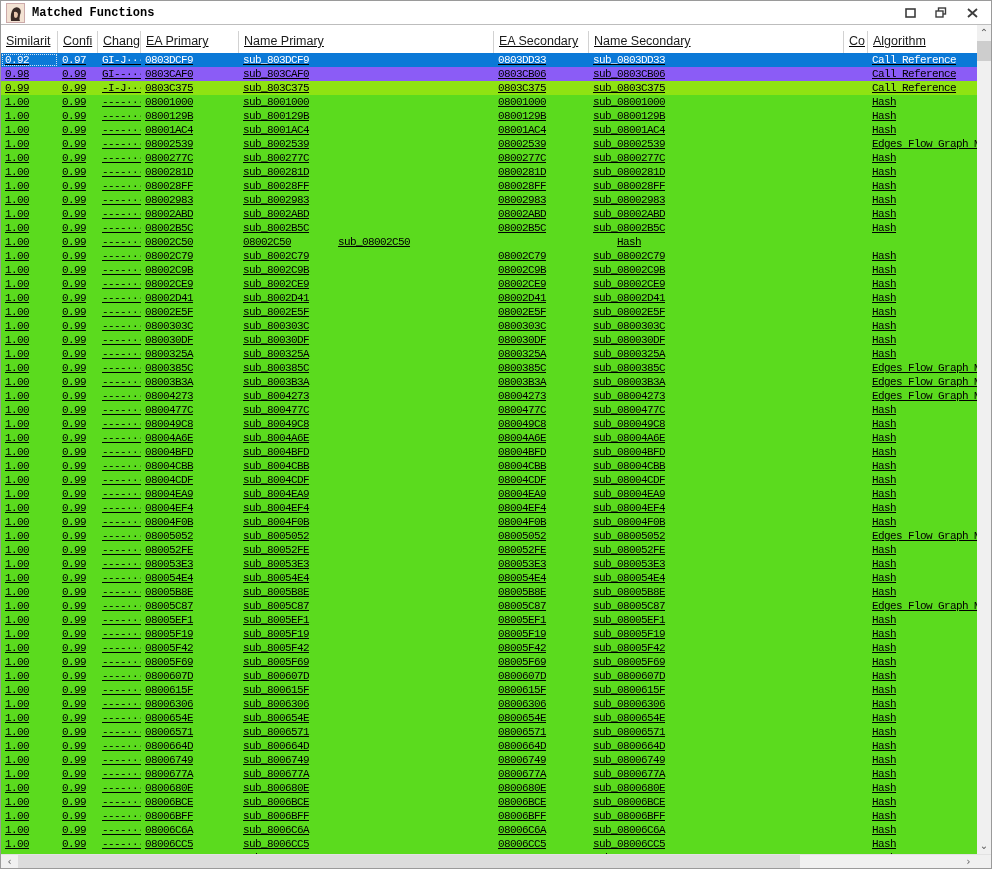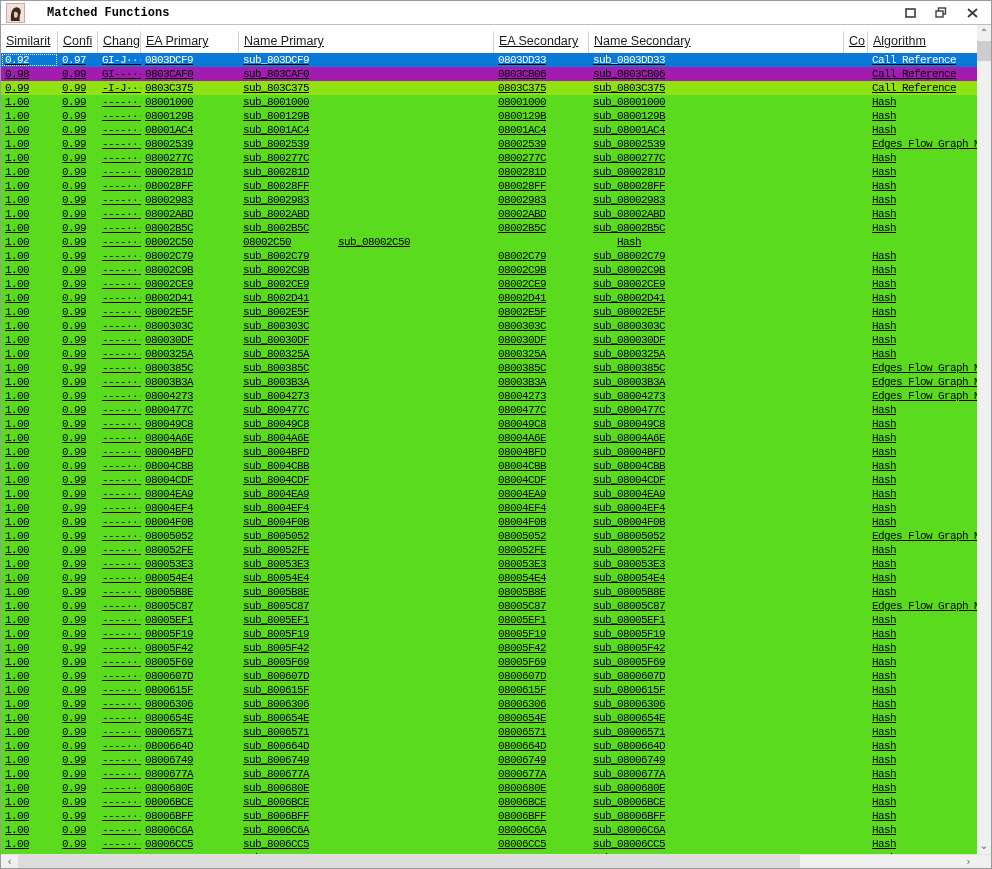--- a/index.html
+++ b/index.html
@@ -10,21 +10,21 @@
   }
   
   .titlebar{
     height:23px;flex:0 0 23px;background:#ffffff;border-bottom:1px solid #bdbdbd;
     display:flex;align-items:center;box-shadow:0 1px 0 #ededed;
   }
   .app-icon{width:17px;height:18px;margin:2px 4px 2px 5px;border:1px solid #caa;
     background:#f3e2d3;display:flex;align-items:flex-end;justify-content:center;overflow:hidden;}
   .title-text{
     font-family:"Liberation Mono","DejaVu Sans Mono",monospace;
-    font-size:12px;font-weight:700;color:#000;letter-spacing:0px;margin-left:18px;
+    font-size:12px;font-weight:700;color:#000;letter-spacing:0px;margin-left:3px;
   }
   .win-controls{margin-left:auto;display:flex;align-items:center;gap:9px;padding-right:8px;}
   .win-btn{width:22px;height:18px;display:flex;align-items:center;justify-content:center;cursor:default;}
   
   .content{flex:1;display:flex;overflow:hidden;}
   .main{flex:1;display:flex;flex-direction:column;overflow:hidden;min-width:0;text-decoration:underline;}
   .header-row{
     height:28px;flex:0 0 28px;background:#ffffff;display:flex;align-items:flex-end;
     font-size:12.5px;color:#1c1c1c;
   }
@@ -113,21 +113,21 @@
             <span class="cell c0 focus-cell">0.92</span>
             <span class="cell c1">0.97</span>
             <span class="cell c2">GI-J···</span>
             <span class="cell c3">0803DCF9</span>
             <span class="cell c4">sub_803DCF9</span>
             <span class="cell c5">0803DD33</span>
             <span class="cell c6">sub_0803DD33</span>
             <span class="cell c7"></span>
             <span class="cell c8">Call Reference</span>
           </div>
-          <div class="trow" style="background: #a21caf;">
+          <div class="trow" style="background: #8b5cf6;">
             <span class="cell c0">0.98</span>
             <span class="cell c1">0.99</span>
             <span class="cell c2">GI--···</span>
             <span class="cell c3">0803CAF0</span>
             <span class="cell c4">sub_803CAF0</span>
             <span class="cell c5">0803CB06</span>
             <span class="cell c6">sub_0803CB06</span>
             <span class="cell c7"></span>
             <span class="cell c8">Call Reference</span>
           </div>

